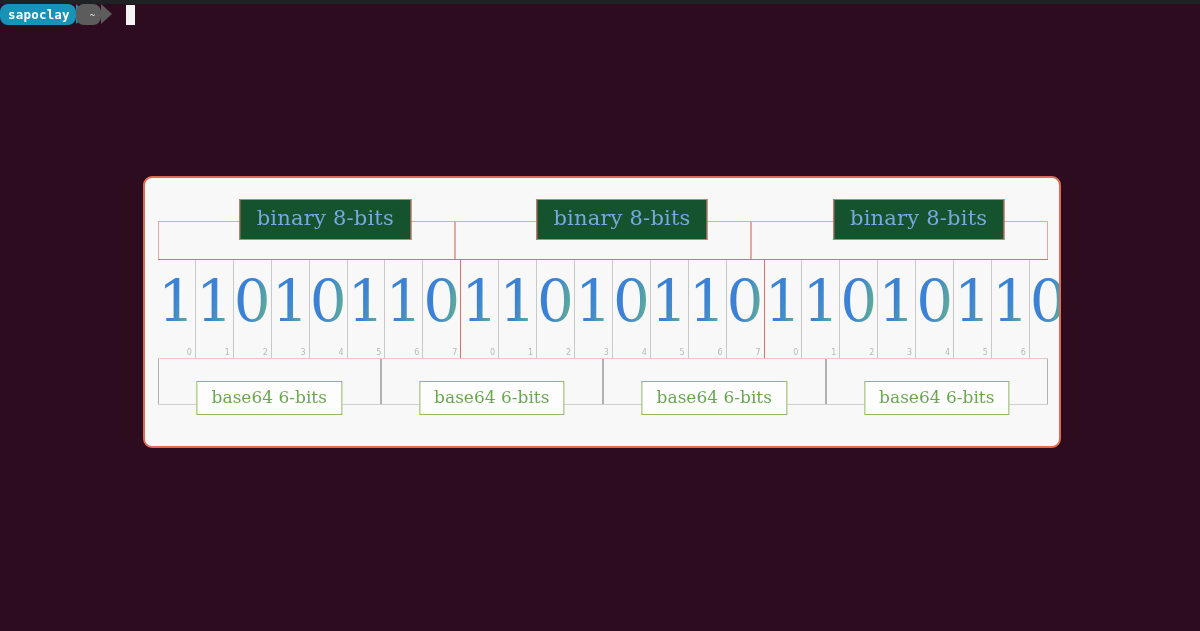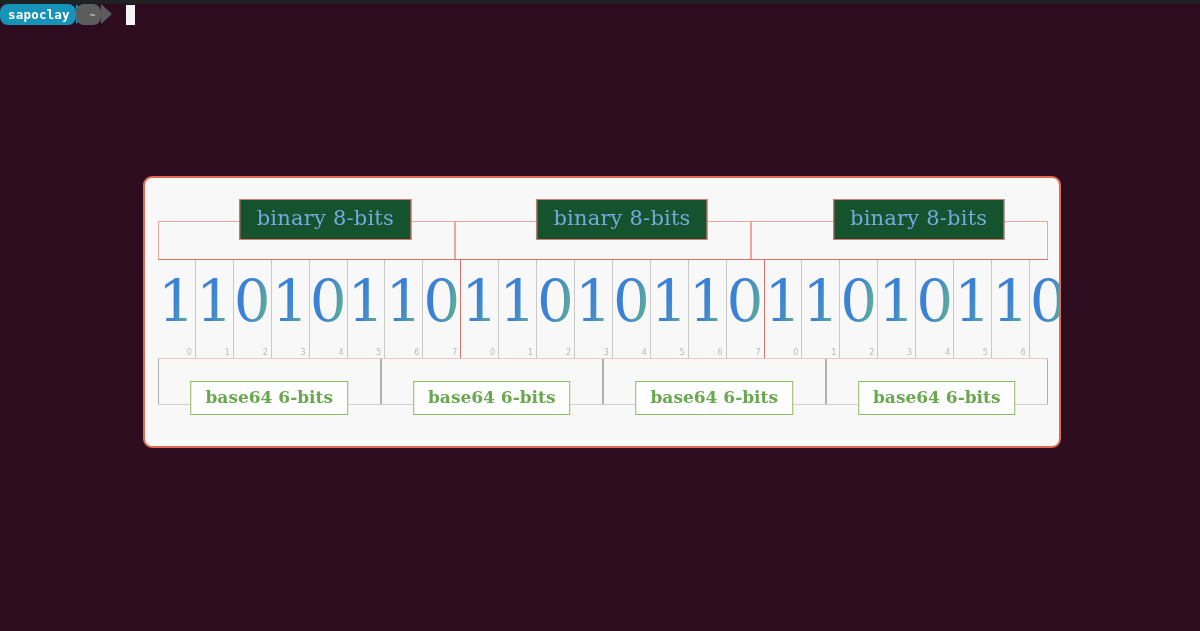--- a/index.html
+++ b/index.html
@@ -202,21 +202,20 @@
     left: 50%; top: 22px;
     transform: translateX(-50%);
     background: #fdfdfd;
     border: 1px solid #8fb860;
     color: #6aa84f;
     font-family: "DejaVu Serif", serif;
     font-size: 17px;
     line-height: 1;
     padding: 7px 14px 8px 14px;
     white-space: nowrap;
-    font-weight: bold;
   }
 </style>
 </head>
 <body>
 
 <div id="terminal-bar">
   <div id="terminal-topstrip"></div>
   <div id="prompt-row">
     <div class="seg seg-user">sapoclay</div>
     <div class="seg-user-arrow"></div>

